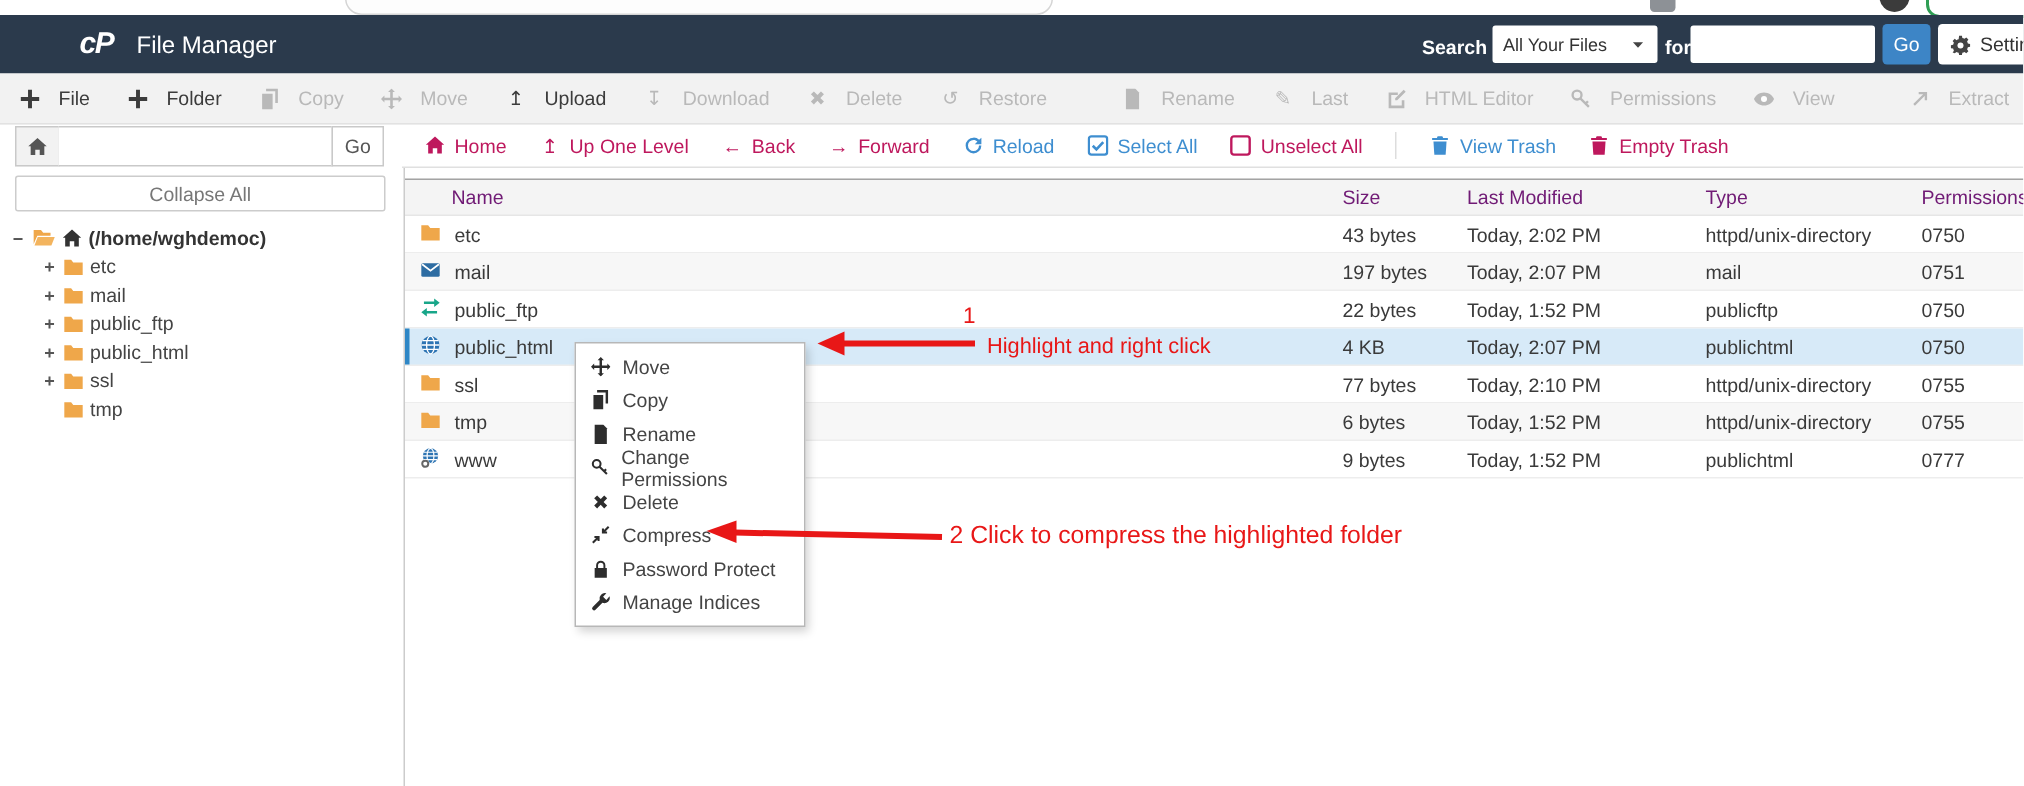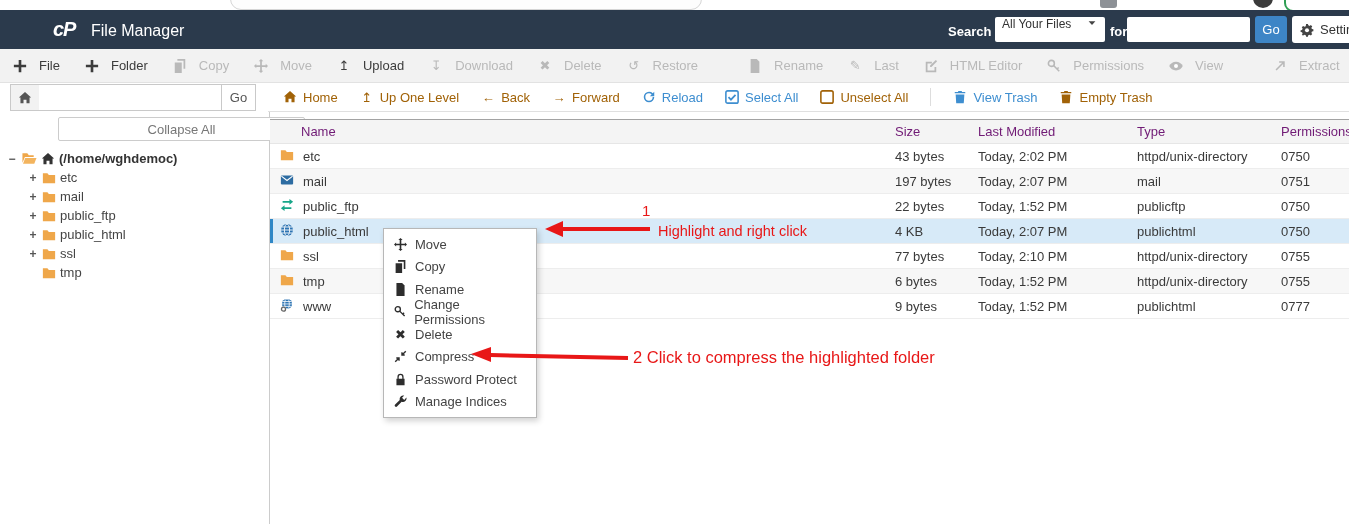--- a/index.html
+++ b/index.html
@@ -10,46 +10,46 @@
   .addr{position:absolute;left:230px;top:-14px;width:470px;height:22px;border:1px solid #d5d5d5;border-radius:11px;background:#fdfdfd;}
   .ext{position:absolute;left:1100px;top:-6px;width:17px;height:14px;border-radius:3px;background:#8d9196;}
   .avatar{position:absolute;left:1253px;top:-12px;width:20px;height:20px;border-radius:50%;background:#3b3b3b;}
   .greenpill{position:absolute;left:1284px;top:-9px;width:92px;height:17px;border:2px solid #2f9e54;border-radius:9px;background:#fff;}
   
   .header{position:absolute;left:0;top:10px;width:100%;height:39px;background:#2b3a4c;color:#fff;}
   .logo{position:absolute;left:53px;top:8px;font-size:20px;font-weight:bold;font-style:italic;letter-spacing:-1px;}
   .title{position:absolute;left:91px;top:12px;font-size:16px;font-weight:400;}
   .slabel{position:absolute;top:14px;font-size:13px;font-weight:bold;}
   .sel{position:absolute;left:995px;top:7px;width:110px;height:25px;background:#fff;color:#333;font-size:12px;
-       display:flex;align-items:flex-start;justify-content:space-between;padding:0 7px;border-radius:2px;box-sizing:border-box;cursor:pointer;}
+       display:flex;align-items:center;justify-content:space-between;padding:0 7px;border-radius:2px;box-sizing:border-box;cursor:pointer;}
   .hinput{position:absolute;left:1127px;top:7px;width:123px;height:25px;border:none;border-radius:2px;box-sizing:border-box;padding:0 6px;font-size:13px;}
   .gobtn{position:absolute;left:1255px;top:6px;width:32px;height:27px;background:#3d85c6;color:#fff;border:none;border-radius:3px;font-size:13px;cursor:pointer;}
   .setbtn{position:absolute;left:1292px;top:6px;width:96px;height:27px;background:#fff;color:#333;border:none;border-radius:3px;
           font-size:13px;display:flex;align-items:center;gap:6px;padding:0 8px;box-sizing:border-box;white-space:nowrap;overflow:hidden;cursor:pointer;}
   
   .toolbar{position:absolute;left:0;top:49px;width:100%;height:34px;background:#f2f2f2;border-bottom:1px solid #e2e2e2;
            display:flex;align-items:center;gap:25px;padding-left:13px;box-sizing:border-box;font-size:13px;white-space:nowrap;}
   .tb{display:inline-flex;align-items:center;gap:12px;cursor:pointer;}
   .tb.on{color:#3c3c3c;}
   .tb.off{color:#b9b9b9;}
   .tbsep{width:1px;height:20px;background:#dcdcdc;}
   
   .homebtn{position:absolute;left:10px;top:84px;width:30px;height:27px;background:#f2f2f2;border:1px solid #c9c9c9;
            display:flex;align-items:center;justify-content:center;color:#555;box-sizing:border-box;cursor:pointer;}
   .pathinput{position:absolute;left:39px;top:84px;width:183px;height:27px;border:1px solid #c9c9c9;border-left:none;box-sizing:border-box;padding:0 6px;font-size:13px;}
   .pgo{position:absolute;left:221px;top:84px;width:35px;height:27px;background:#fff;border:1px solid #c9c9c9;box-sizing:border-box;font-size:13px;color:#555;cursor:pointer;}
   .navbar{position:absolute;left:268px;top:83px;right:0;height:29px;border-bottom:1px solid #e0e0e0;
           display:flex;align-items:center;gap:22px;padding-left:15px;font-size:13px;box-sizing:border-box;white-space:nowrap;}
   .nv{display:inline-flex;align-items:center;gap:6px;cursor:pointer;}
   .nv.on{color:#3e8ed0;}
-  .nv.off{color:#a16207;}
+  .nv.off{color:#be185d;}
   .nvsep{width:1px;height:18px;background:#ddd;}
   .vdiv{position:absolute;left:269px;top:112px;bottom:0;width:1px;background:#ccc;}
   
-  .collapse{position:absolute;left:10px;top:117px;width:247px;height:24px;background:#fff;border:1px solid #ccc;border-radius:2px;color:#777;font-size:13px;cursor:pointer;margin-left:48px;}
+  .collapse{position:absolute;left:10px;top:117px;width:247px;height:24px;background:#fff;border:1px solid #ccc;border-radius:2px;color:#777;font-size:13px;cursor:pointer;}
   .tree{position:absolute;left:0;top:149px;width:268px;font-size:13px;color:#444;}
   .troot{display:flex;align-items:center;gap:4px;padding-left:7px;height:19px;font-weight:bold;color:#333;cursor:pointer;}
   .tchild{display:flex;align-items:center;gap:4px;padding-left:28px;height:19px;cursor:pointer;}
   .exp{width:10px;color:#555;font-weight:bold;font-size:12px;text-align:center;}
   
   .thead{position:absolute;left:270px;top:119px;right:0;height:25px;background:#f4f4f4;border-top:1px solid #a3a3a3;border-bottom:1px solid #e6e6e6;
          box-sizing:border-box;font-size:13px;color:#701a75;}
   .th{position:absolute;top:4px;cursor:pointer;}
   .c-name{left:31px;} .c-size{left:625px;} .c-mod{left:708px;} .c-type{left:867px;} .c-perm{left:1011px;}
   .trow{position:absolute;left:270px;right:0;height:25px;border-bottom:1px solid #ededed;font-size:13px;color:#3a3a3a;box-sizing:border-box;cursor:pointer;}

